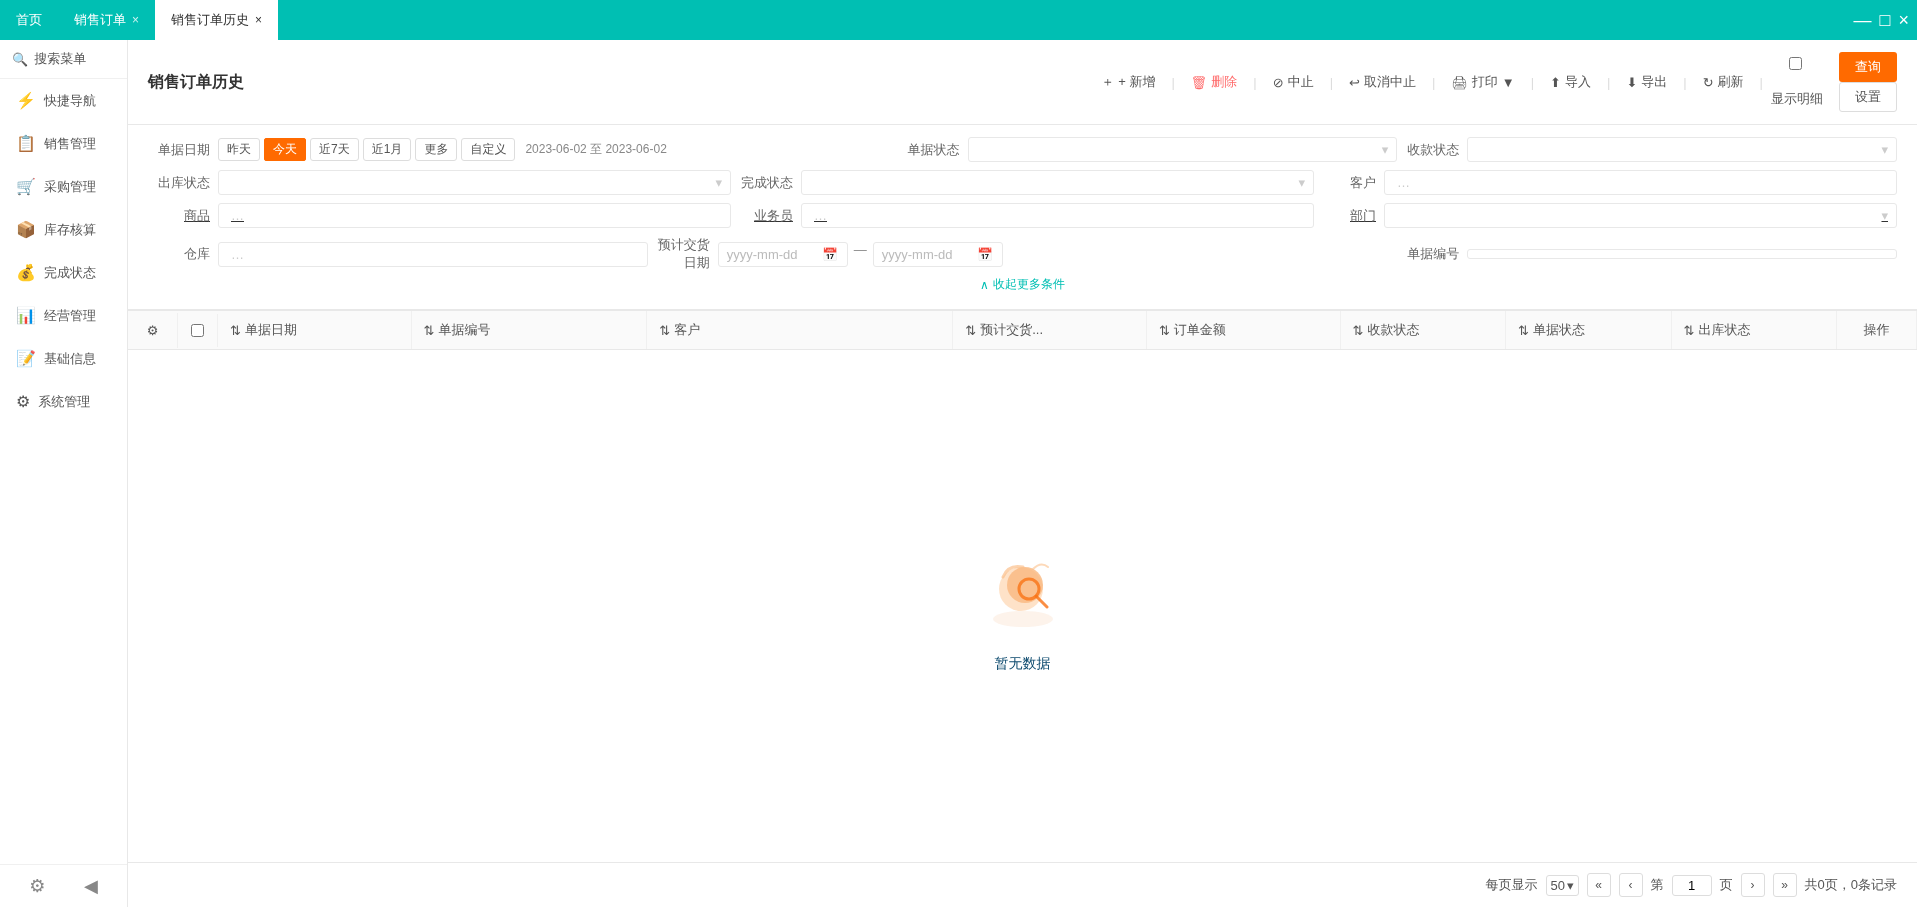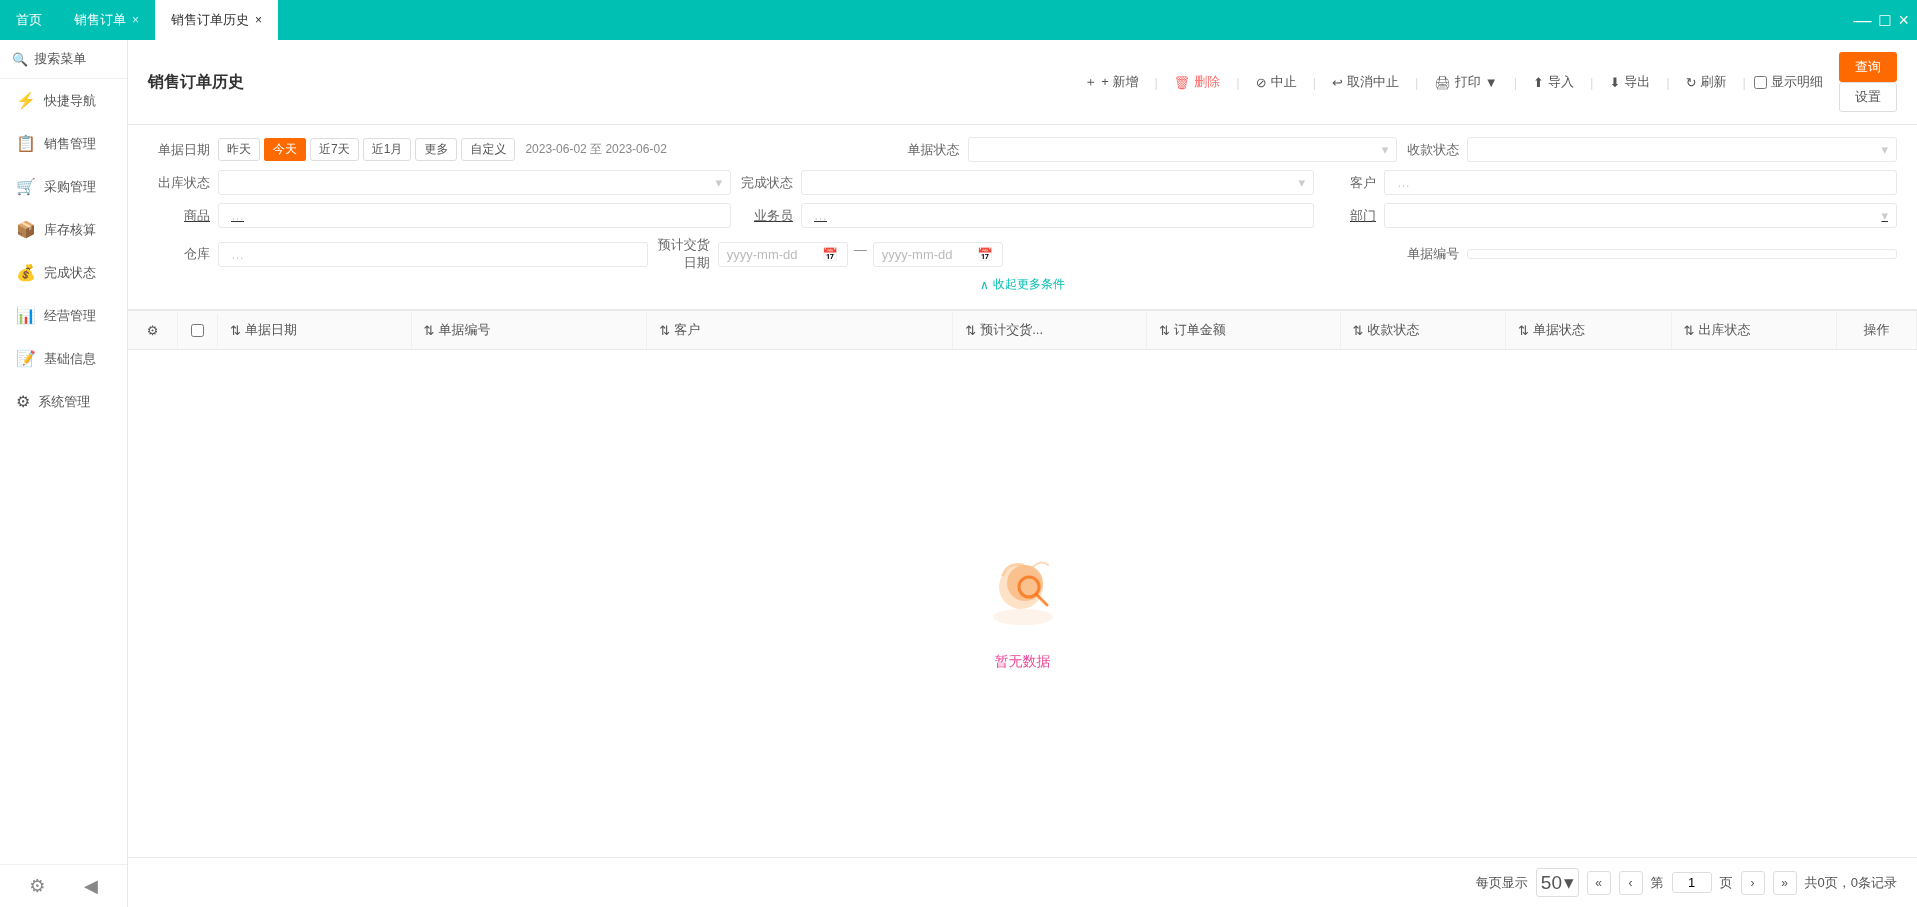--- a/index.html
+++ b/index.html
@@ -34,21 +34,21 @@
 
     
     .page-header { background: white; padding: 12px 20px; display: flex; align-items: center; justify-content: space-between; border-bottom: 1px solid #e8e8e8; flex-shrink: 0; }
     .page-title { font-size: 16px; font-weight: bold; color: #333; }
     .toolbar { display: flex; align-items: center; gap: 8px; }
     .toolbar-btn { display: flex; align-items: center; gap: 4px; padding: 4px 8px; border: none; background: none; cursor: pointer; color: #555; font-size: 13px; }
     .toolbar-btn.danger { color: #ff6b6b; }
     .toolbar-divider { color: #ddd; }
     .btn-query { background: #ff6a00; color: white; border: none; padding: 6px 16px; border-radius: 3px; cursor: pointer; font-size: 13px; }
     .btn-setting { background: white; color: #555; border: 1px solid #ddd; padding: 5px 14px; border-radius: 3px; cursor: pointer; font-size: 13px; }
-    .checkbox-display { display: flex; align-items: center; gap: 0; font-size: 13px; color: #555; }
+    .checkbox-display { display: flex; align-items: center; gap: 20px; font-size: 13px; color: #555; flex-direction: column; }
 
     
     .filter-area { background: white; padding: 12px 20px; border-bottom: 1px solid #e8e8e8; flex-shrink: 0; }
     .date-btn { padding: 2px 8px; border: 1px solid #ddd; background: white; border-radius: 3px; cursor: pointer; font-size: 12px; color: #555; }
     .date-btn.active { background: #ff6a00; color: white; border-color: #ff6a00; border-radius: 2px; }
     .date-range { font-size: 12px; color: #888; margin-left: 6px; }
     .filter-select { display: flex; align-items: center; border: 1px solid #e8e8e8; border-radius: 3px; background: white; padding: 4px 8px; min-width: 200px; cursor: pointer; font-size: 13px; color: #999; }
     .filter-select .arrow { margin-left: auto; color: #ccc; }
     .filter-input { border: 1px solid #e8e8e8; border-radius: 3px; background: white; padding: 4px 8px; min-width: 200px; font-size: 13px; color: #999; display: flex; align-items: center; }
     .filter-dots { color: #ccc; margin-left: 4px; cursor: pointer; }
@@ -68,25 +68,25 @@
     .th-delivery { flex: 1.2; }
     .th-amount { flex: 1.2; }
     .th-payment { flex: 1; }
     .th-status { flex: 1; }
     .th-stock { flex: 1; }
     .th-action { width: 80px; justify-content: center; }
 
     
     .empty-state { flex: 1; display: flex; flex-direction: column; align-items: center; justify-content: center; }
     .empty-icon { width: 100px; height: 100px; position: relative; margin-bottom: 16px; }
-    .empty-text { color: #ec4899; font-size: 14px; }
+    .empty-text { color: #0c4a6e; font-size: 14px; }
 
     
     .pagination { display: flex; align-items: center; justify-content: flex-end; padding: 10px 20px; background: white; border-top: 1px solid #e8e8e8; flex-shrink: 0; gap: 8px; font-size: 13px; color: #555; }
-    .page-size-select { border: 1px solid #ddd; border-radius: 3px; padding: 2px 4px; font-size: 19px; display: flex; align-items: center; gap: 2px; }
+    .page-size-select { border: 1px solid #ddd; border-radius: 3px; padding: 2px 4px; font-size: 13px; display: flex; align-items: center; gap: 2px; }
     .page-btn { width: 24px; height: 24px; border: 1px solid #ddd; background: white; border-radius: 3px; cursor: pointer; display: flex; align-items: center; justify-content: center; font-size: 12px; color: #555; }
     .page-btn:disabled { color: #ccc; cursor: not-allowed; }
     .page-input { width: 40px; border: 1px solid #ddd; border-radius: 3px; text-align: center; padding: 2px 4px; font-size: 13px; }
 
     
     .filter-cols { display: flex; width: 100%; }
     .filter-col { flex: 1; display: flex; align-items: center; }
     .filter-col-label { width: 70px; color: #666; font-size: 13px; text-align: right; padding-right: 8px; flex-shrink: 0; }
   </style>
 </head>

